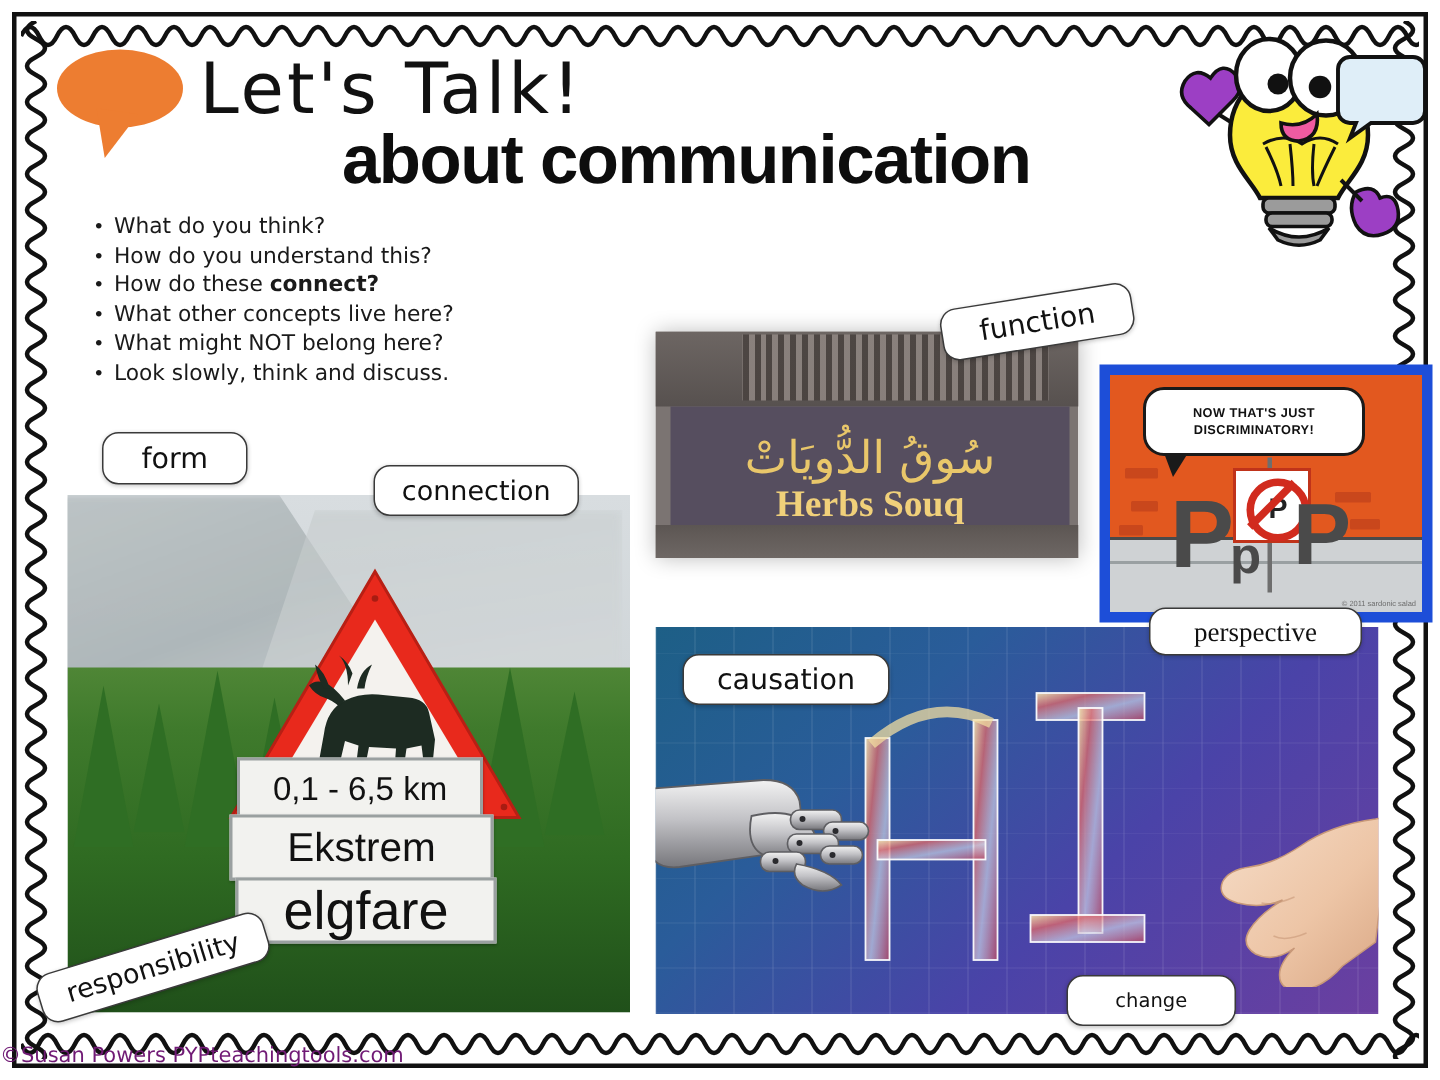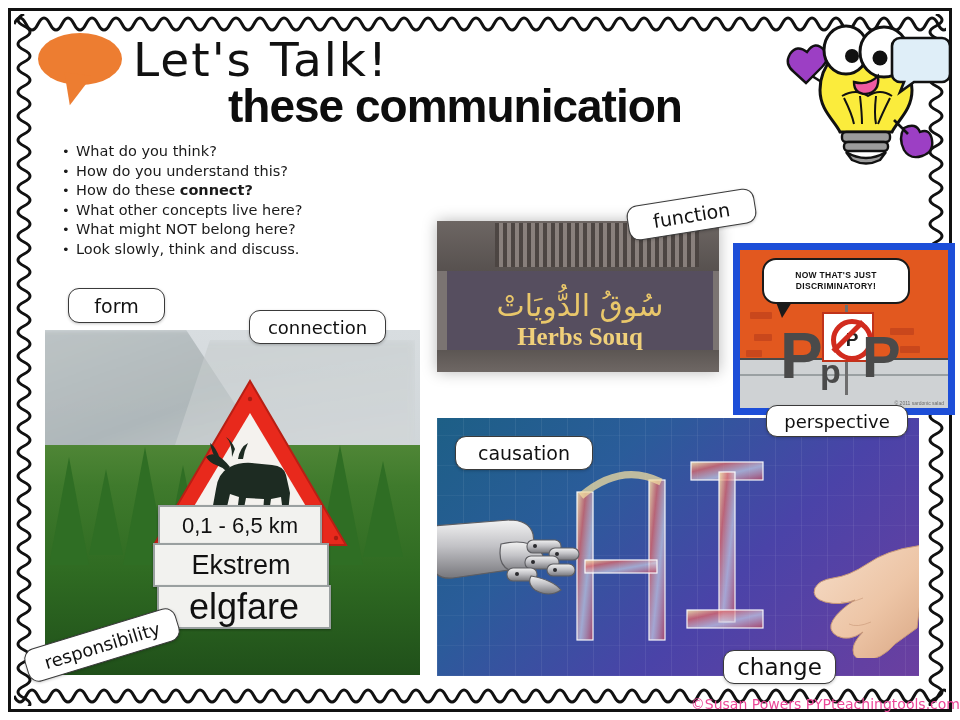--- a/index.html
+++ b/index.html
@@ -133,29 +133,29 @@
 
   
   .lbl{position:absolute;background:#fff;border:1.6px solid #3a3a3a;
     border-radius:11px;color:#111;font-family:"DejaVu Sans",sans-serif;
     display:flex;align-items:center;justify-content:center;
     box-shadow:0 1px 3px rgba(0,0,0,.22);white-space:nowrap;}
   .lbl-form{left:68px;top:288px;width:95px;height:33px;font-size:19px;}
   .lbl-connection{left:249px;top:310px;width:135px;height:32px;font-size:18px;}
   .lbl-function{left:627px;top:197px;width:127px;height:33px;font-size:19px;
     transform:rotate(-9deg);}
-  .lbl-perspective{left:766px;top:405px;width:140px;height:30px;font-size:18px;}
+  .lbl-perspective{left:766px;top:405px;width:140px;height:30px;font-size:18px;font-family:Liberation Serif, serif;}
   .lbl-causation{left:455px;top:436px;width:136px;height:32px;font-size:19px;}
-  .lbl-change{left:711px;top:650px;width:111px;height:32px;font-size:23px;margin-left:12px;}
+  .lbl-change{left:711px;top:650px;width:111px;height:32px;font-size:13px;}
   .lbl-responsibility{left:23px;top:628px;width:156px;height:32px;font-size:18px;
     transform:rotate(-17deg);}
 
   
-  .credit{position:absolute;left:0;right:0;top:696px;text-align:right;
-    font-family:"DejaVu Sans",sans-serif;font-size:14px;color:#ec4899;}
+  .credit{position:absolute;left:0;right:0;top:696px;text-align:left;
+    font-family:"DejaVu Sans",sans-serif;font-size:14px;color:#701a75;}
 </style>
 </head>
 <body>
 
 <div class="slide">
 
   <div class="frame-outer"></div>
 
   <div class="squiggle sq-top">
     <svg width="932" height="24" viewBox="0 0 932 24">
@@ -175,21 +175,21 @@
   <div class="squiggle sq-right">
     <svg width="24" height="692" viewBox="0 0 24 692">
         <path d="M12 0 Q24 6 12 12 T12 24 T12 36 T12 48 T12 60 T12 72 T12 84 T12 96 T12 108 T12 120 T12 132 T12 144 T12 156 T12 168 T12 180 T12 192 T12 204 T12 216 T12 228 T12 240 T12 252 T12 264 T12 276 T12 288 T12 300 T12 312 T12 324 T12 336 T12 348 T12 360 T12 372 T12 384 T12 396 T12 408 T12 420 T12 432 T12 444 T12 456 T12 468 T12 480 T12 492 T12 504 T12 516 T12 528 T12 540 T12 552 T12 564 T12 576 T12 588 T12 600 T12 612 T12 624 T12 636 T12 648 T12 660 T12 672 T12 684 T12 696" fill="none" stroke="#111" stroke-width="3"></path>
       </svg>
   </div>
 
   <div class="bubble"></div>
   <div class="bubble-tail"></div>
 
   <div class="title-1">Let's Talk!</div>
-  <div class="title-2">these communication</div>
+  <div class="title-2">about communication</div>
 
   <div class="bulb">
     <svg width="168" height="150" viewBox="0 0 168 150">
 
       <path d="M12 48 q-10 -8 -4 -18 q7 -10 17 -2 q8 -12 17 -2 q7 8 -2 17 l-16 16 z" fill="#9c3fc4" stroke="#111" stroke-width="2.4"></path>
       <line x1="30" y1="52" x2="62" y2="72" stroke="#111" stroke-width="2.6"></line>
 
       <path d="M84 20 C112 20 130 42 130 66 C130 86 116 96 110 108 L58 108 C52 96 38 86 38 66 C38 42 56 20 84 20 Z" fill="#fbec3c" stroke="#111" stroke-width="3"></path>
 
       <path d="M62 74 q8 16 10 26 M78 72 q2 18 2 28 M94 72 q-2 18 0 28 M108 74 q-8 16 -12 26" fill="none" stroke="#111" stroke-width="2"></path>

